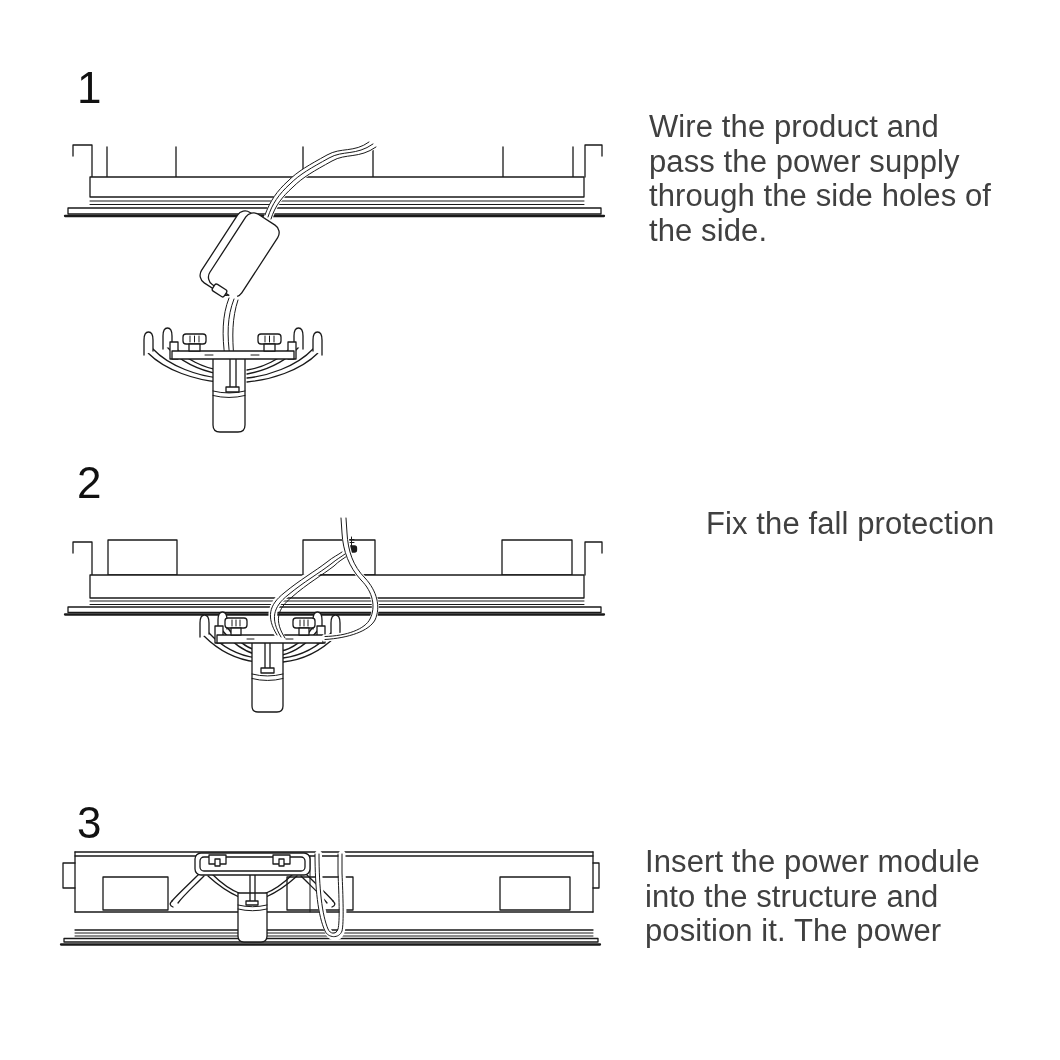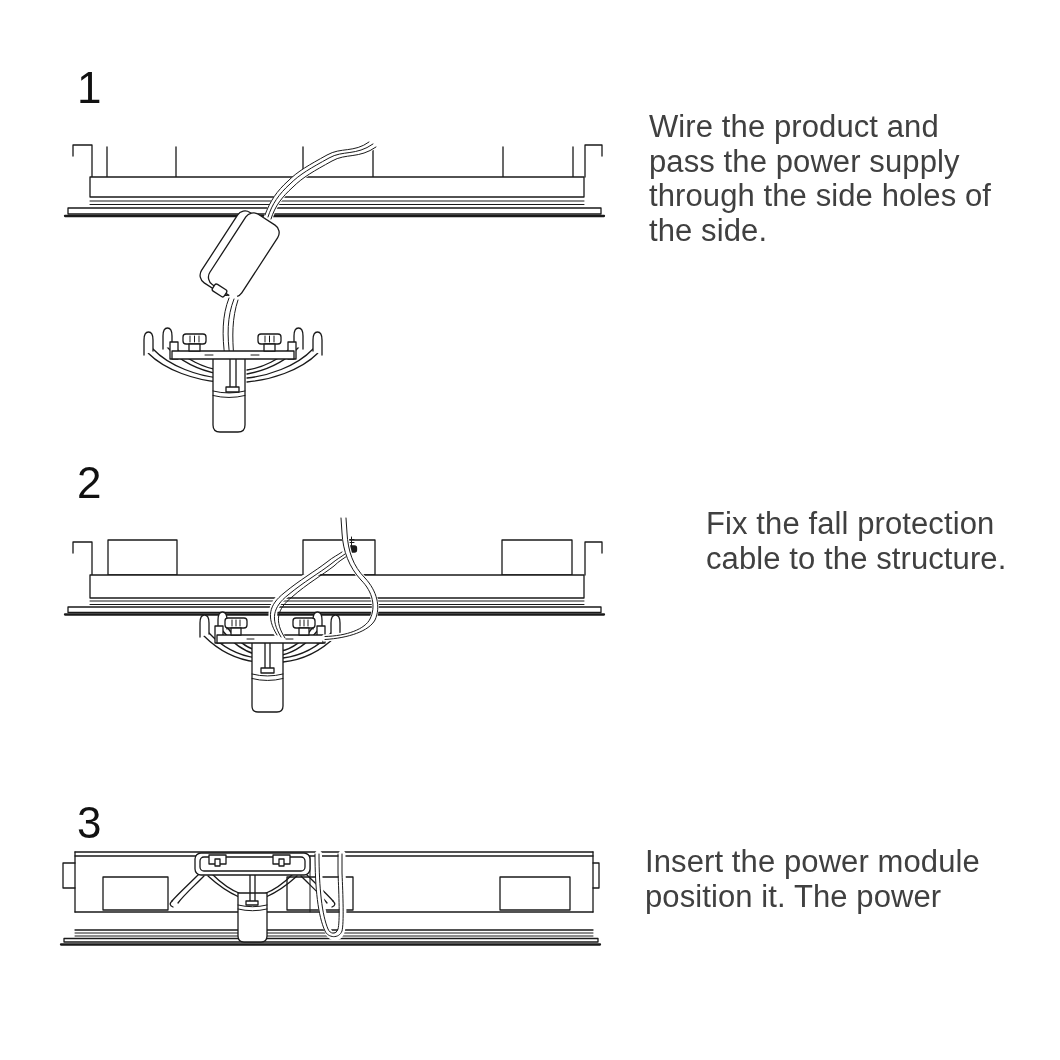--- a/index.html
+++ b/index.html
@@ -158,21 +158,20 @@
       <g>
         <path class="halo2" d="M281.5,3 L283,18 C284,36 289,51 301,64 C313,77 316.5,92 310.5,104.5 C305,115 286,122 263,123"></path>
         <path class="thin" d="M279,3 L280,18 C281,36 287,52 299,65 C311,77 314,92 308,104 C303,114 285,121 263,121.5"></path>
         <path class="thin" d="M284,3 L285,18 C286,36 291,51 303,63 C315,76 319,92 313,105 C307,116 287,123 263,124.5"></path>
       </g>
     </svg>
   </figure>
 
   <div class="instruction" style="left:682px; top:507px;margin-left:24px;">
     <span>Fix the fall protection</span>
-    <span>cable to the structure.</span>
   </div>
 
   <div class="step-number" style="left:77px; top:801px;">3</div>
 
   <figure style="left:58px; top:843px;">
     <svg width="545" height="115" viewBox="0 0 545 115">
       <g>
         <path d="M17,9H535 M17,13H535"></path>
         <path d="M17,9V69 M535,9V69"></path>
         <path d="M17,20H5V45H17"></path>
@@ -213,16 +212,17 @@
       <g>
         <path class="halo2" d="M260.5,11 C260.5,45 264,74 270,88 C273,95 280,96 283,89 C286,81 285,50 284,28 V11"></path>
         <path class="thin" d="M261,11 C261,45 264,72 270,86 C272,91 278,92 280,86 C282,79 281,52 280,30 L280,11"></path>
         <path class="thin" d="M257,11 C257,45 260,73 267,88 C270,95 281,96 284,88 C286,80 285,52 284,30 L284,11"></path>
       </g>
     </svg>
   </figure>
 
   <div class="instruction" style="left:645px; top:845px;">
     <span>Insert the power module</span>
+    <span>into the structure and</span>
     <span>position it. The power</span>
   </div>
 
 </div>
 
 </body></html>

